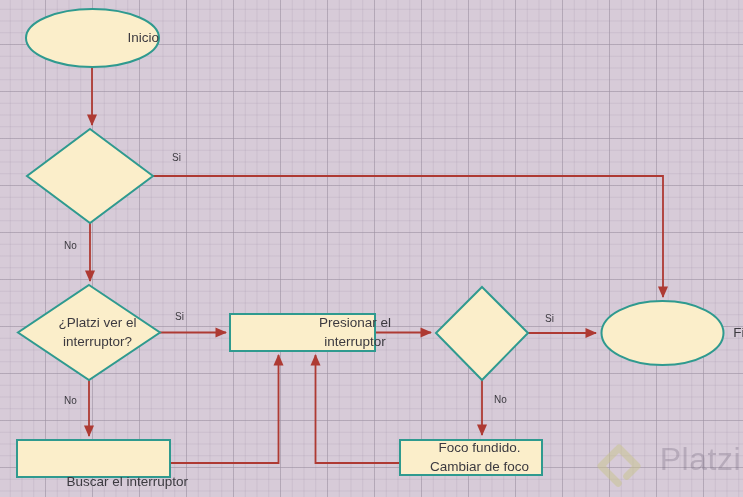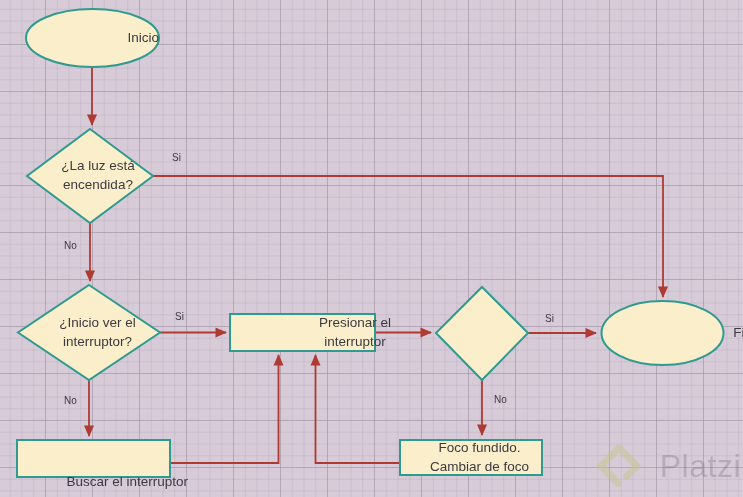--- a/index.html
+++ b/index.html
@@ -45,21 +45,21 @@
   .mw-foco span{max-width:125px}
 
   .elabel{position:absolute;color:var(--label-text,#3c3a40);font-size:10px;pointer-events:none}
   .pos-si1{left:172px;top:152px}
   .pos-no1{left:64px;top:240px}
   .pos-si2{left:175px;top:311px}
   .pos-no2{left:64px;top:395px}
   .pos-si3{left:545px;top:313px}
   .pos-no3{left:494px;top:394px}
 
-  .wm{position:absolute;right:2px;bottom:8px;display:flex;align-items:center;gap:19px}
+  .wm{position:absolute;right:2px;bottom:8px;display:flex;align-items:flex-start;gap:19px}
   .wm-logo{opacity:.5}
   .wm-logo path{fill:none;stroke:var(--watermark-logo,#c9c48d);stroke-width:7;stroke-linejoin:round;stroke-linecap:round}
   .wm-text{
     font-size:32px;font-weight:500;letter-spacing:.5px;
     color:var(--watermark-text,#6f6579);opacity:.3;line-height:1;
   }
 </style>
 </head>
 <body>
 
@@ -89,25 +89,22 @@
     <rect class="node-shape" x="230" y="314" width="145" height="37"></rect>
     <polygon class="node-shape" points="482,287 528,333 482,380 436,333"></polygon>
     <ellipse class="node-shape" cx="662.5" cy="333" rx="61" ry="32"></ellipse>
     <rect class="node-shape" x="17" y="440" width="153" height="37"></rect>
     <rect class="node-shape" x="400" y="440" width="142" height="35"></rect>
   </svg>
 
   <div class="nlabel pos-inicio">
     <span>Inicio</span>
   </div>
-  <div class="nlabel pos-d1 mw-d1">
-    <span>¿La luz está encendida?</span>
-  </div>
   <div class="nlabel pos-d2 mw-d2">
-    <span>¿Inicio ver el interruptor?</span>
+    <span>¿Platzi ver el interruptor?</span>
   </div>
   <div class="nlabel pos-presionar mw-presionar">
     <span>Presionar el interruptor</span>
   </div>
   <div class="nlabel pos-fin">
     <span>Fin</span>
   </div>
   <div class="nlabel pos-buscar">
     <span>Buscar el interruptor</span>
   </div>

